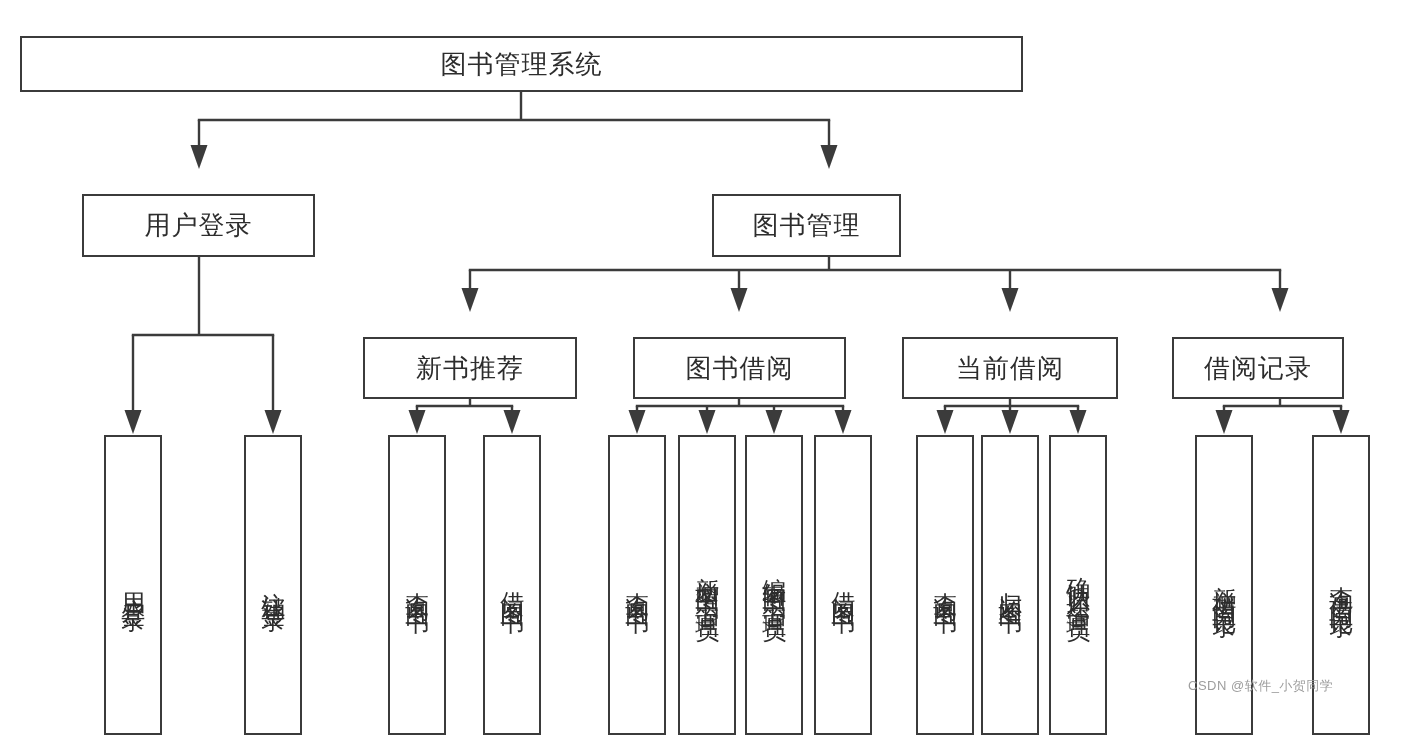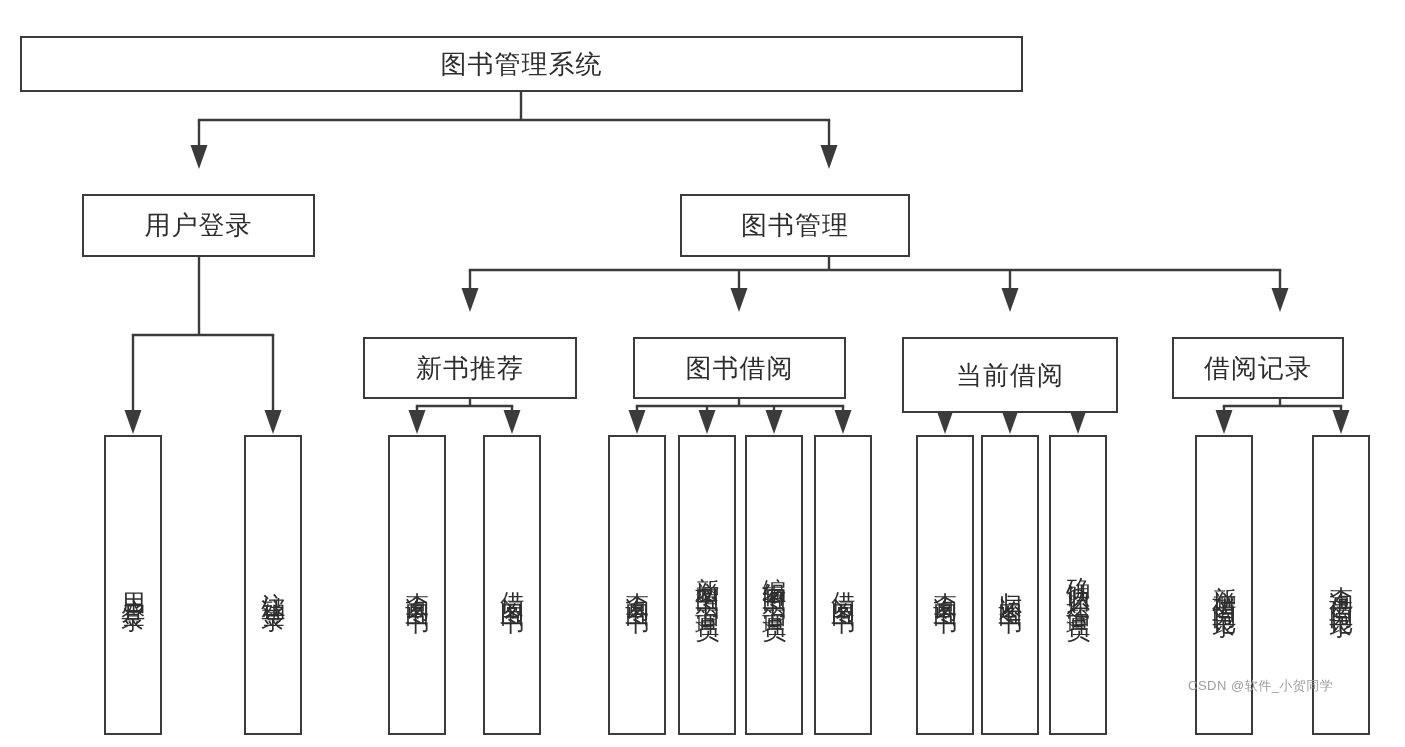--- a/index.html
+++ b/index.html
@@ -126,31 +126,31 @@
       <polygon points="1332.5,410 1349.5,410 1341,434" fill="#3b3b3b"></polygon>
     </svg>
 
   <div class="node" style="left:20px;top:12px;width:1003px;height:56px">
     <span class="lbl">图书管理系统</span>
   </div>
 
   <div class="node" style="left:82px;top:170px;width:233px;height:63px">
     <span class="lbl">用户登录</span>
   </div>
-  <div class="node" style="left:680px;top:170px;width:230px;height:63px">
+  <div class="node" style="left:712px;top:170px;width:189px;height:63px">
     <span class="lbl">图书管理</span>
   </div>
 
   <div class="node" style="left:633px;top:313px;width:213px;height:62px">
     <span class="lbl">图书借阅</span>
   </div>
   <div class="node" style="left:363px;top:313px;width:214px;height:62px">
     <span class="lbl">新书推荐</span>
   </div>
-  <div class="node" style="left:902px;top:313px;width:216px;height:76px">
+  <div class="node" style="left:902px;top:313px;width:216px;height:62px">
     <span class="lbl">当前借阅</span>
   </div>
   <div class="node" style="left:1172px;top:313px;width:172px;height:62px">
     <span class="lbl">借阅记录</span>
   </div>
 
   <div class="leaf" style="left:104px">
     <span class="vlbl">用户登录</span>
   </div>
   <div class="leaf" style="left:244px">

